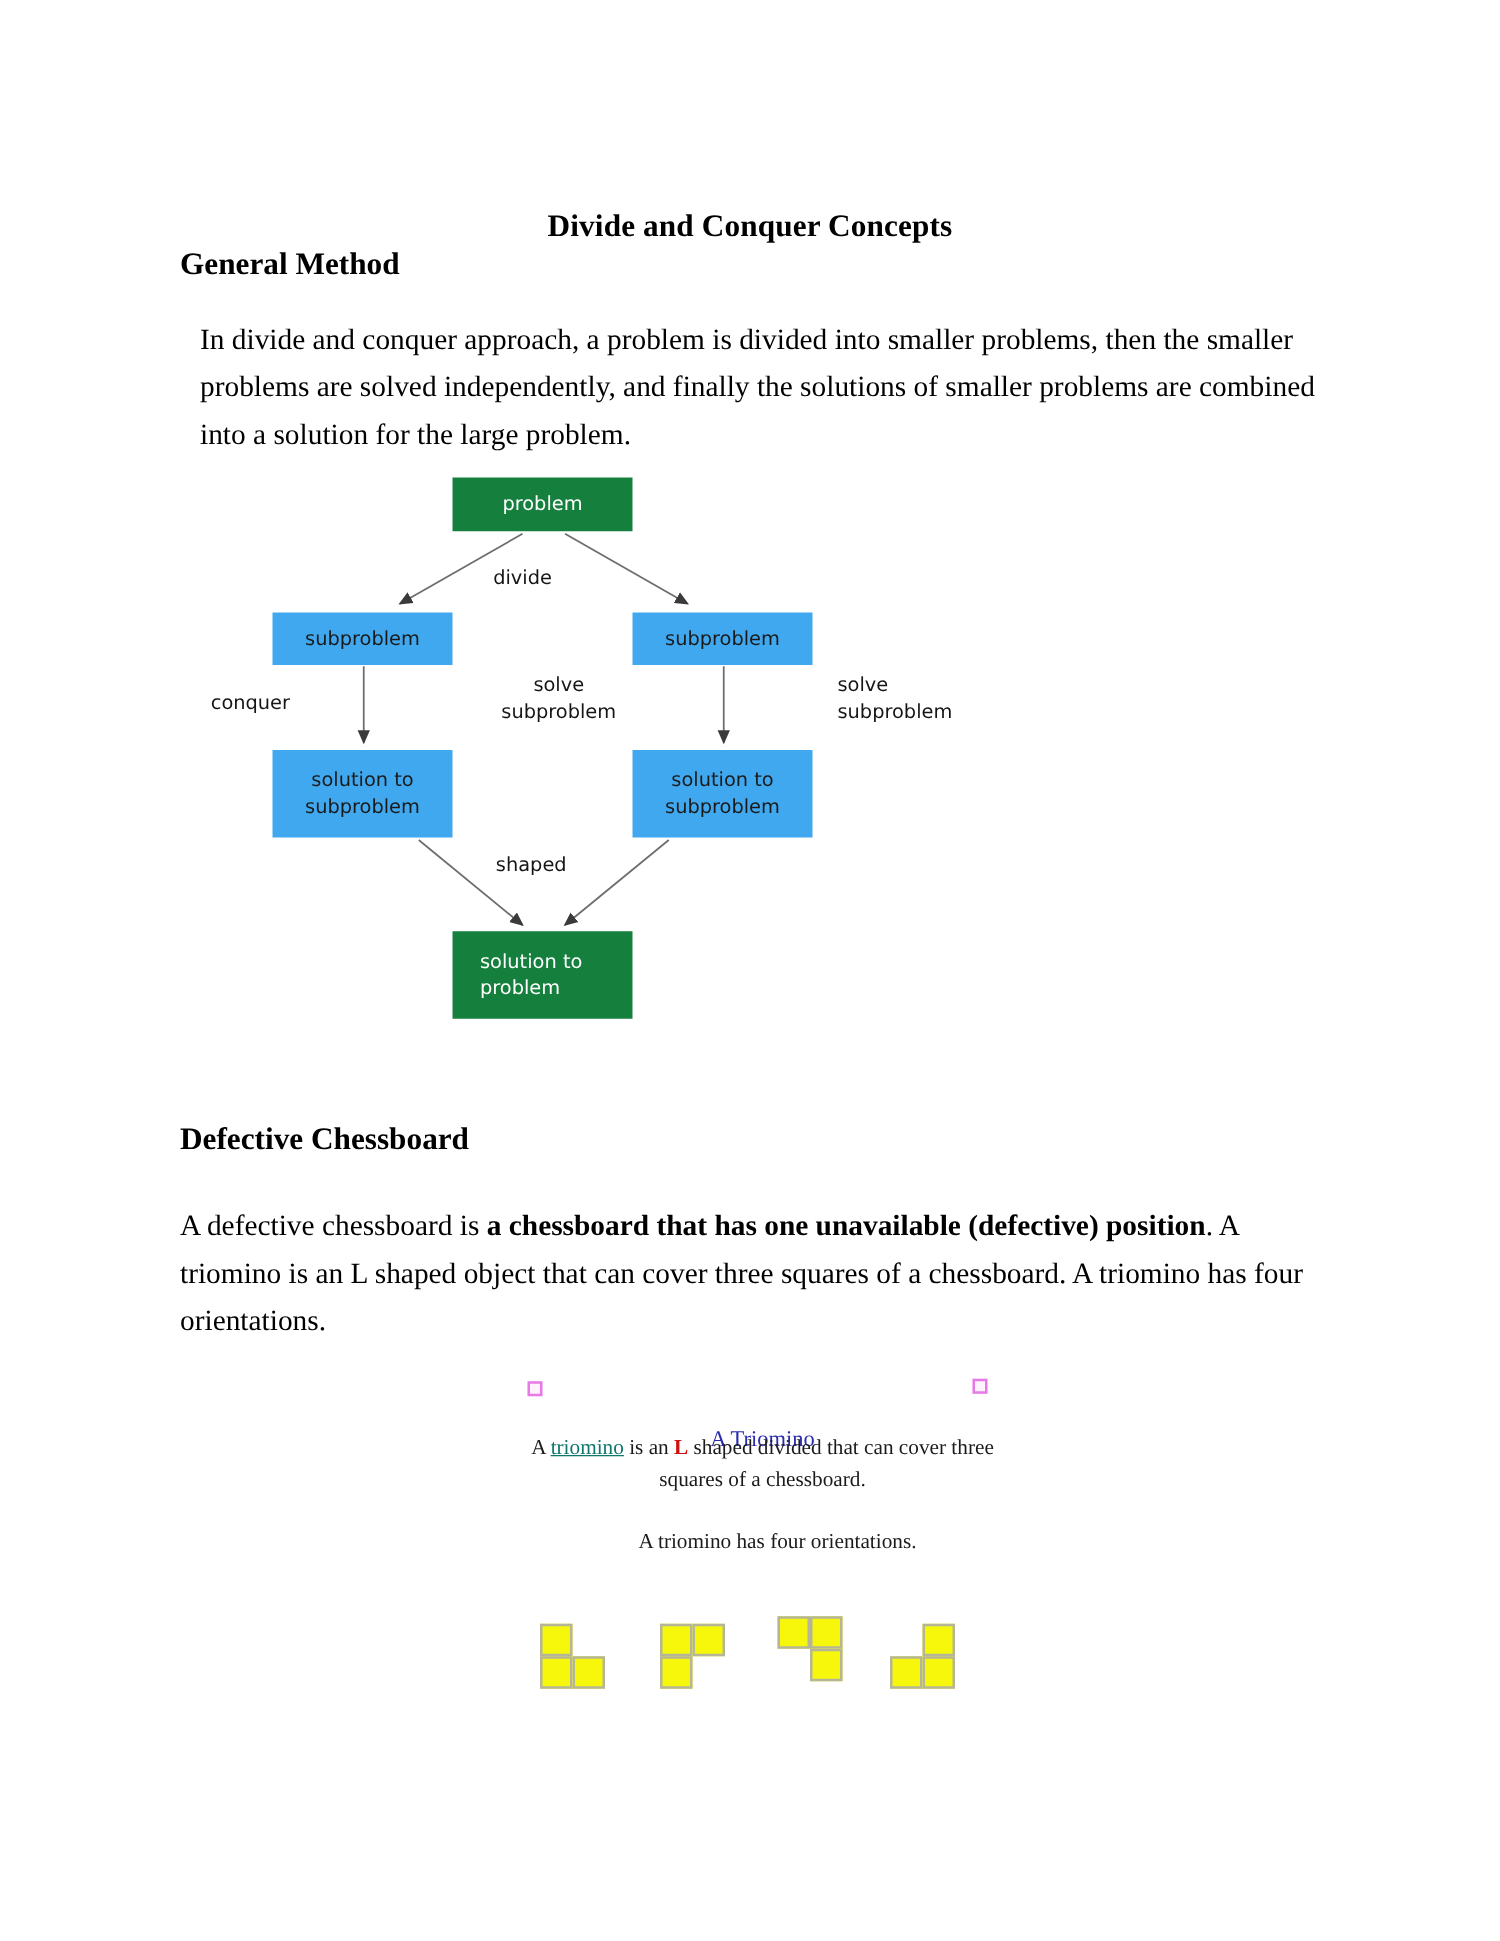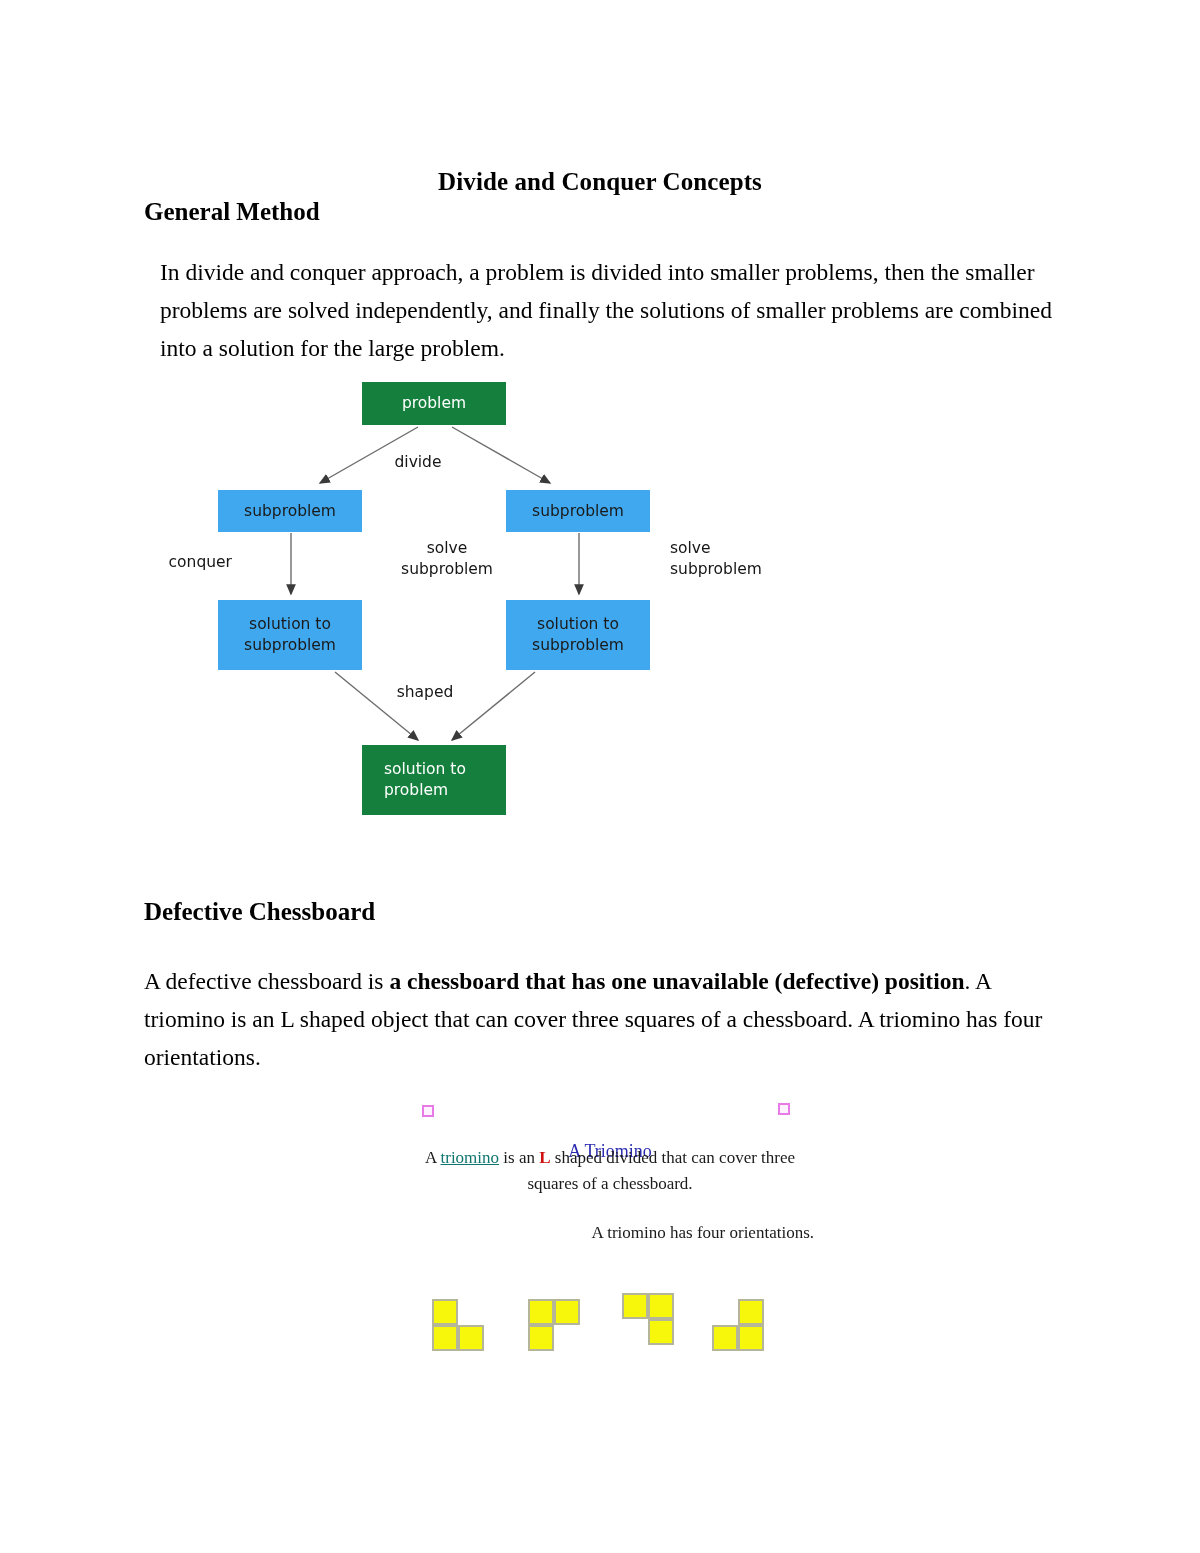--- a/index.html
+++ b/index.html
@@ -145,21 +145,21 @@
     color: #1a1a1a;
   }
   .slide-body .w-triomino { color: #0f766e; text-decoration: underline; }
   .slide-body .w-L { color: #d01010; font-weight: bold; }
 
   .slide-note {
     position: absolute;
     left: 30px;
     top: 138px;
     width: 384px;
-    text-align: right;
+    text-align: center;
     font-size: 17px;
     color: #1a1a1a;
   }
 
   
   .shapes {
     position: absolute;
     left: 10px;
     top: 208px;
     width: 400px;

